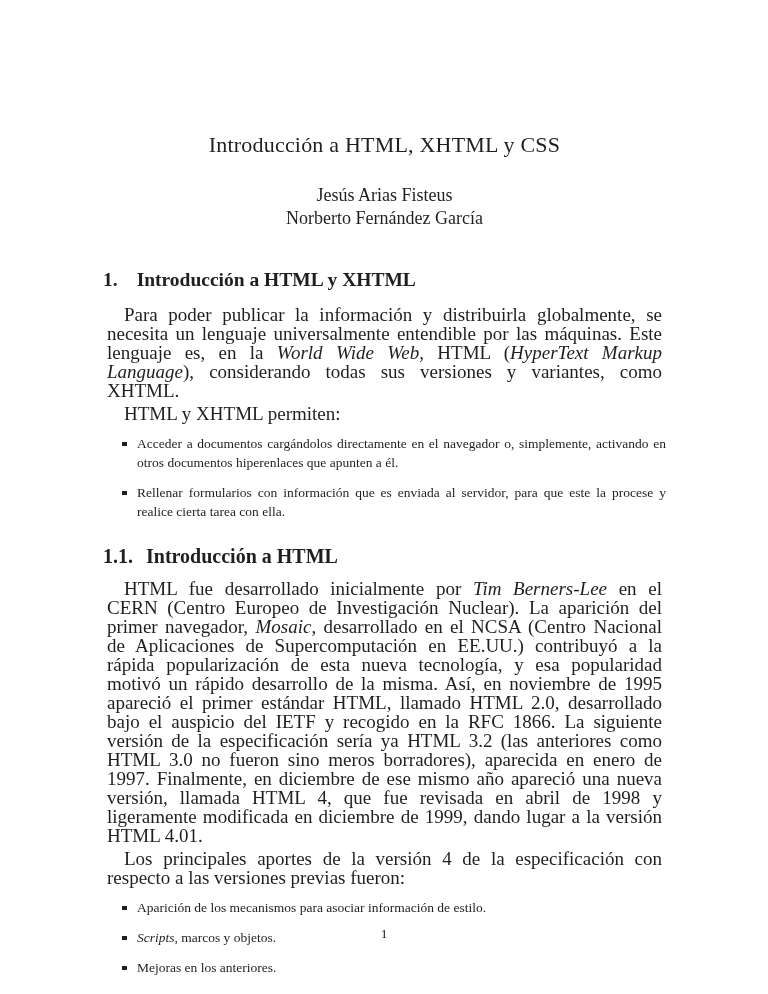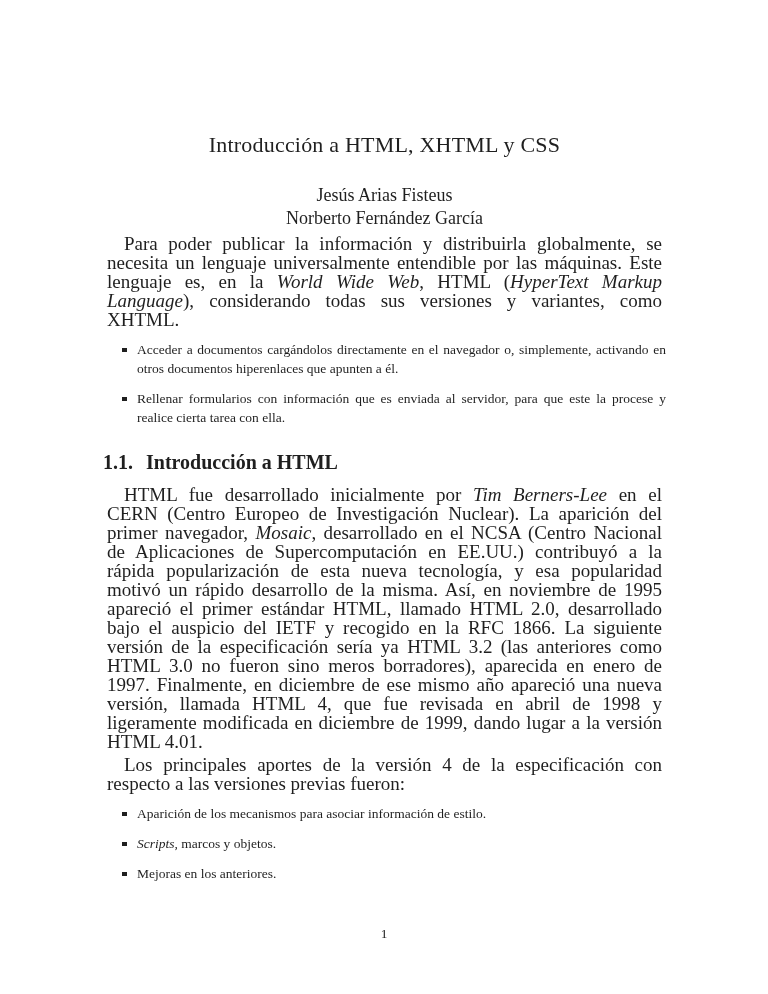--- a/index.html
+++ b/index.html
@@ -89,21 +89,23 @@
 </head>
 <body>
 
 <div class="page">
   <h1 class="doc-title">Introducción a HTML, XHTML y CSS</h1>
   <div class="authors">
     <div>Jesús Arias Fisteus</div>
     <div>Norberto Fernández García</div>
   </div>
   <div class="doc-body">
+      <h2 class="section"><span class="heading-num">1.</span><span>Introducción a HTML y XHTML</span></h2>
       <p class="para indent"><span>Para poder publicar la información y distribuirla globalmente, se necesita un lenguaje universalmente entendible por las máquinas. Este lenguaje es, en la </span><i>World Wide Web</i><span>, HTML (</span><i>HyperText Markup Language</i><span>), considerando todas sus versiones y variantes, como XHTML.</span></p>
+      <p class="para indent"><span>HTML y XHTML permiten:</span></p>
       <ul class="itemize">
         <li><span>Acceder a documentos cargándolos directamente en el navegador o, simplemente, activando en otros documentos hiperenlaces que apunten a él.</span></li>
         <li><span>Rellenar formularios con información que es enviada al servidor, para que este la procese y realice cierta tarea con ella.</span></li>
       </ul>
       <h3 class="subsection"><span class="heading-num">1.1.</span><span>Introducción a HTML</span></h3>
       <p class="para indent"><span>HTML fue desarrollado inicialmente por </span><i>Tim Berners-Lee</i><span> en el CERN (Centro Europeo de Investigación Nuclear). La aparición del primer navegador, </span><i>Mosaic</i><span>, desarrollado en el NCSA (Centro Nacional de Aplicaciones de Supercomputación en EE.UU.) contribuyó a la rápida popularización de esta nueva tecnología, y esa popularidad motivó un rápido desarrollo de la misma. Así, en noviembre de 1995 apareció el primer estándar HTML, llamado HTML 2.0, desarrollado bajo el auspicio del IETF y recogido en la RFC 1866. La siguiente versión de la especificación sería ya HTML 3.2 (las anteriores como HTML 3.0 no fueron sino meros borradores), aparecida en enero de 1997. Finalmente, en diciembre de ese mismo año apareció una nueva versión, llamada HTML 4, que fue revisada en abril de 1998 y ligeramente modificada en diciembre de 1999, dando lugar a la versión HTML 4.01.</span></p>
       <p class="para indent"><span>Los principales aportes de la versión 4 de la especificación con respecto a las versiones previas fueron:</span></p>
       <ul class="itemize">
         <li><span>Aparición de los mecanismos para asociar información de estilo.</span></li>
         <li><i>Scripts</i><span>, marcos y objetos.</span></li>

